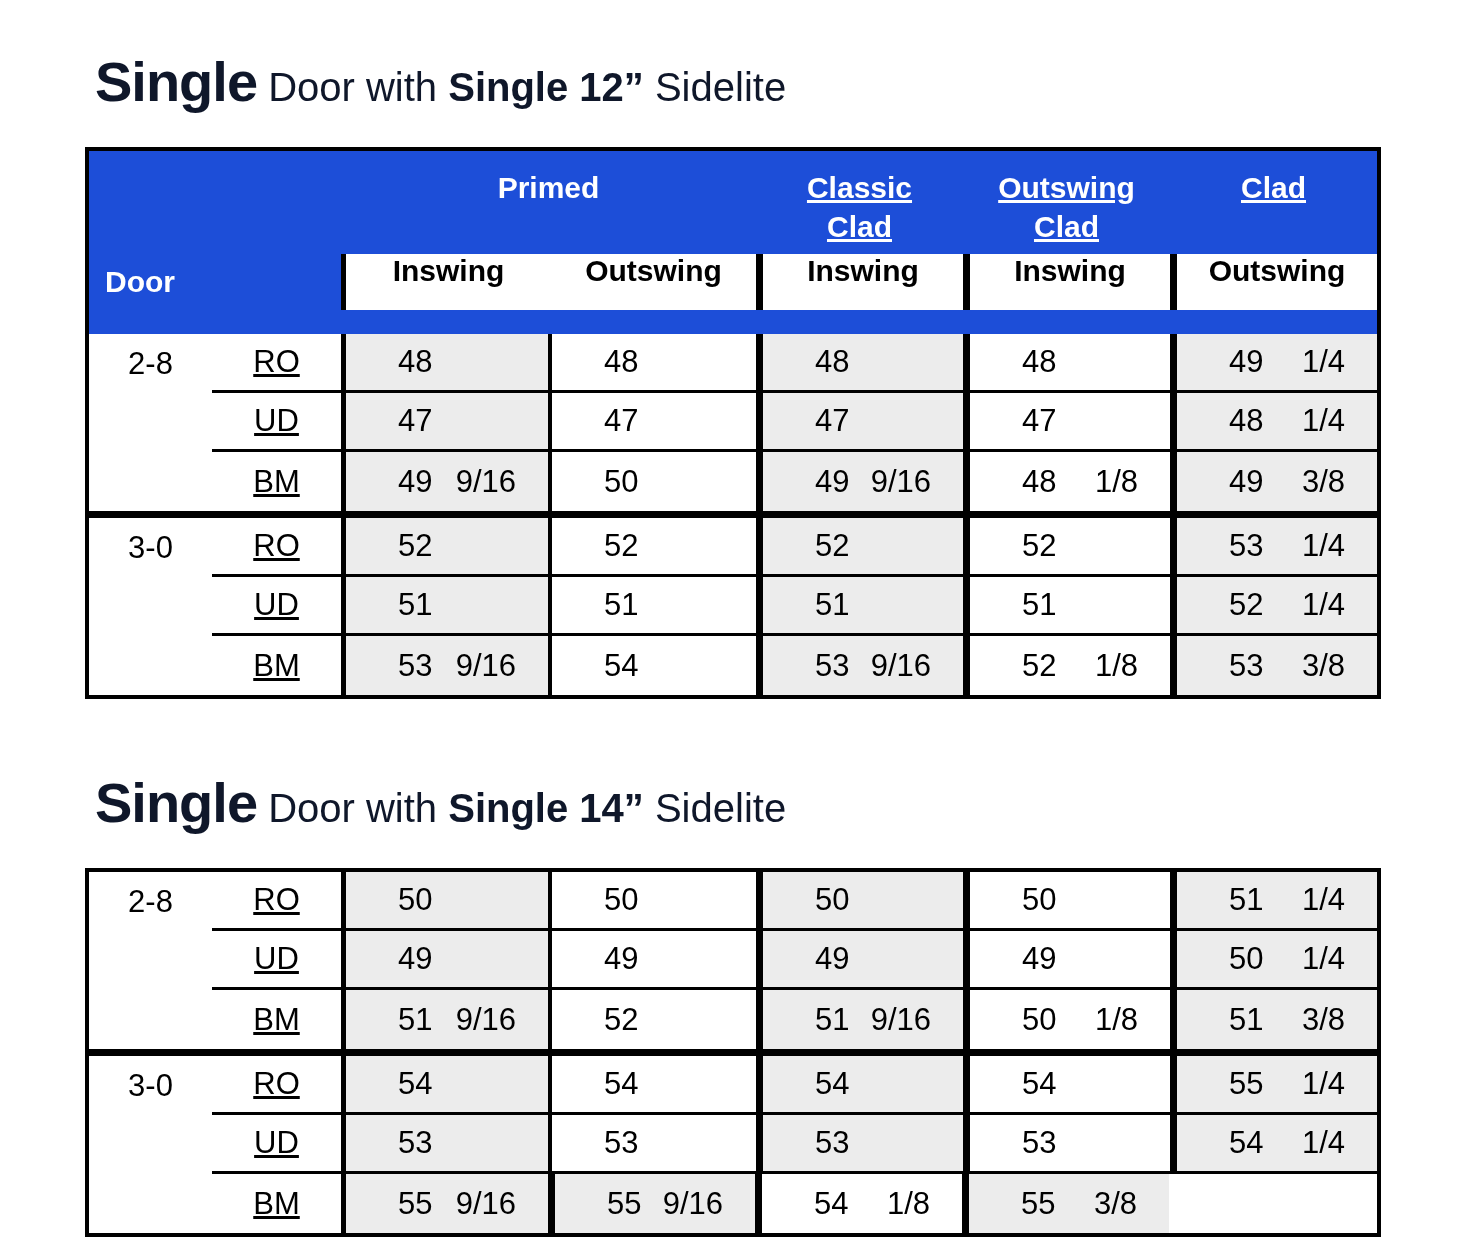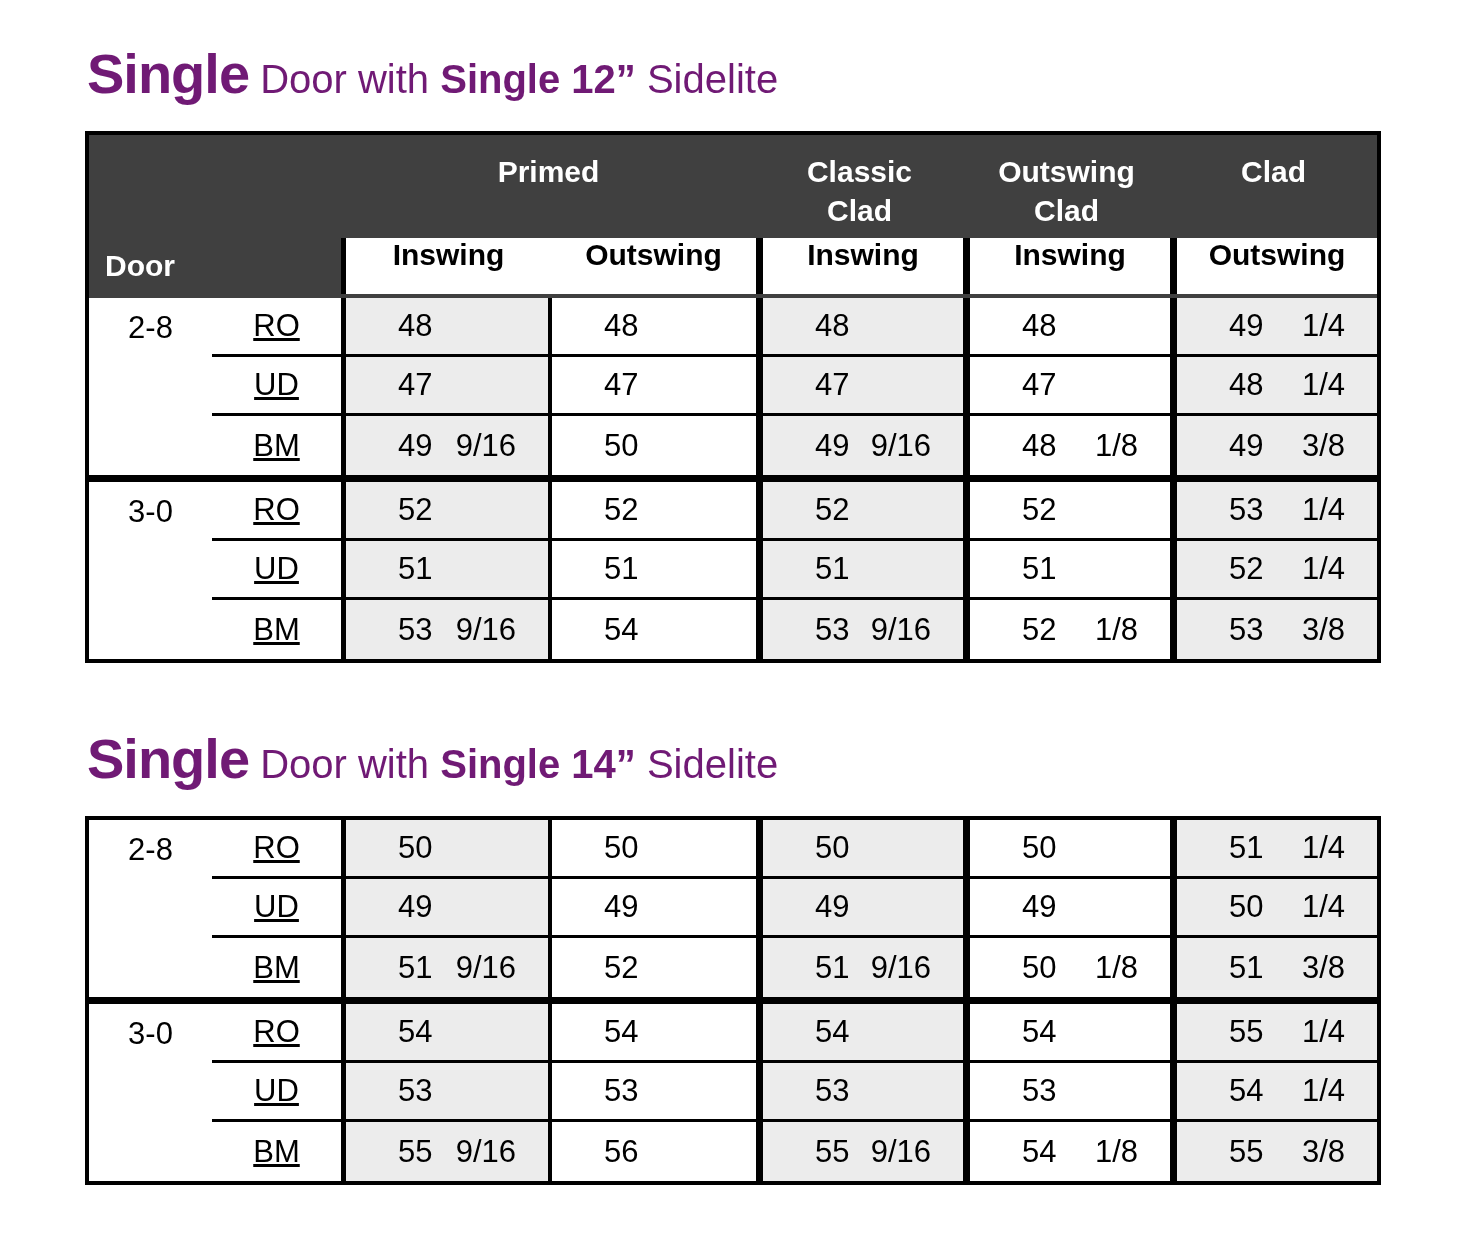--- a/index.html
+++ b/index.html
@@ -1,33 +1,33 @@
 <!DOCTYPE html>
 <html><head>
 <meta charset="utf-8">
 <style>
   html,body{margin:0;padding:0;background:#fff;}
   body{width:1458px;height:1250px;font-family:"Liberation Sans",sans-serif;color:#000;}
   .content{margin-left:85px;width:1296px;}
 
   
-  .title{margin:0;padding:38px 0 16px 2px;font-weight:400;color:#701a75;font-size:40px;line-height:72px;white-space:nowrap;}
+  .title{margin:8px;padding:38px 0 16px 2px;font-weight:400;color:#0f172a;font-size:40px;line-height:72px;white-space:nowrap;}
   .title .big{font-weight:700;font-size:56px;letter-spacing:-1px;}
   .title .b{font-weight:700;}
 
   
   .sizing-table{width:1296px;border:4px solid #000;box-sizing:border-box;background:#fff;}
 
   
-  .thead{background:#404040;padding-bottom:4px;}
+  .thead{background:#1d4ed8;padding-bottom:24px;}
   .gh-row{display:flex;height:103px;}
   .gh-spacer{width:252px;}
   .gh{box-sizing:border-box;color:#fff;font-weight:700;font-size:30px;line-height:39px;text-align:center;padding-top:17px;white-space:pre-line;}
   .gh.z1{width:415px;}
-  .gh.z2,.gh.z3,.gh.z4{width:207px;}
+  .gh.z2,.gh.z3,.gh.z4{width:207px;text-decoration:underline;}
   .sh-row{display:flex;height:56px;}
   .door-cell{width:252px;box-sizing:border-box;display:flex;align-items:center;color:#fff;font-weight:700;font-size:30px;padding-left:16px;text-align:center;}
   .shbox{box-sizing:border-box;background:#fff;display:flex;}
   .shbox.z1{width:415px;border-left:5px solid #000;}
   .shbox.z2,.shbox.z3,.shbox.z4{width:207px;border-left:7px solid #000;justify-content:center;}
   .shbox span{font-weight:700;font-size:30px;}
   .shbox.z1 span{flex:1;text-align:center;}
 
   
   .row{display:flex;height:59px;box-sizing:border-box;}
@@ -320,23 +320,20 @@
           <span class="frac">1/4</span>
         </div>
     </div>
     <div class="row last">
       <div class="c c1"></div>
       <div class="c c2">BM</div>
       <div class="c v c3">
           <span>55</span>
           <span class="frac">9/16</span>
         </div>
-      <div class="c v c4">
-          <span>56</span>
-        </div>
       <div class="c v c5">
           <span>55</span>
           <span class="frac">9/16</span>
         </div>
       <div class="c v c6">
           <span>54</span>
           <span class="frac">1/8</span>
         </div>
       <div class="c v c7">
           <span>55</span>

